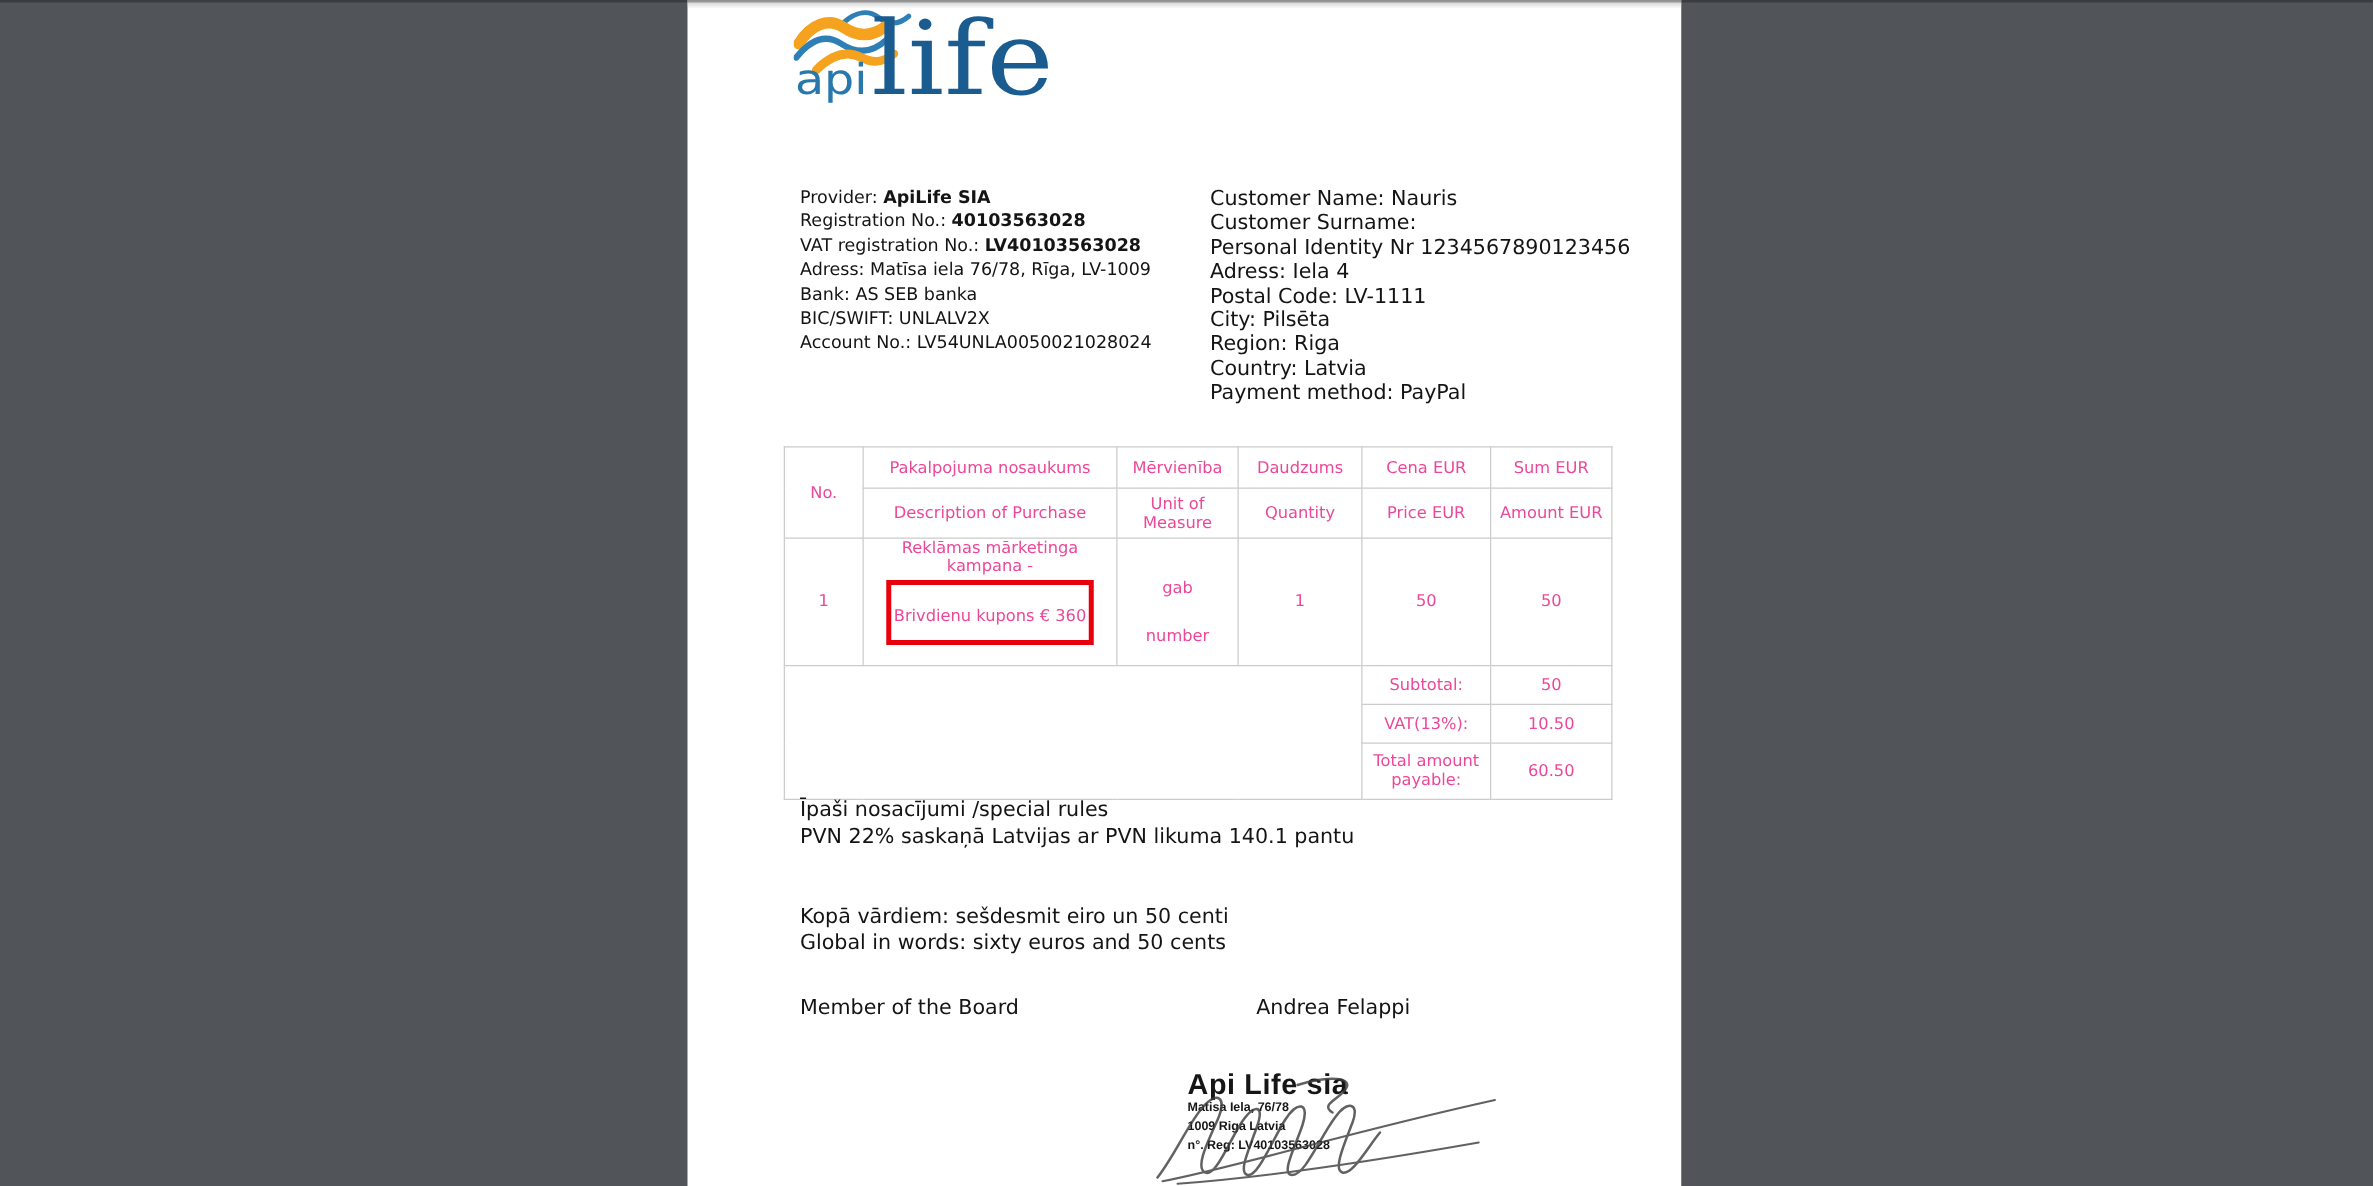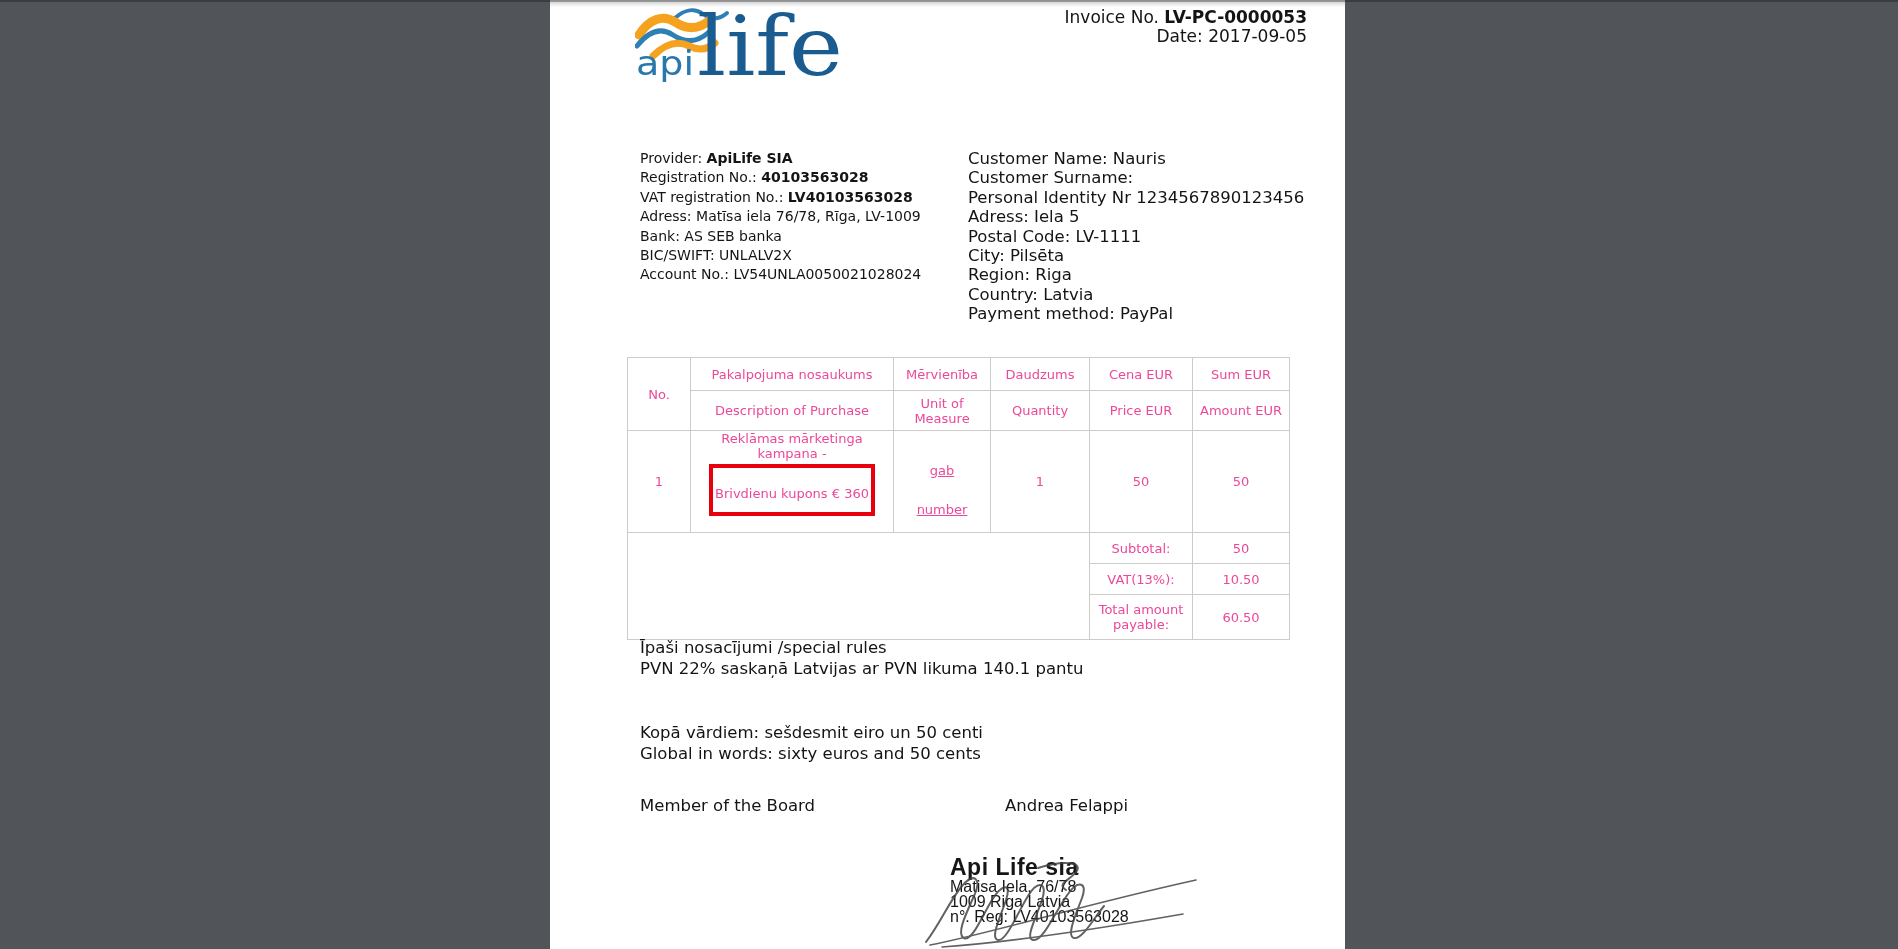--- a/index.html
+++ b/index.html
@@ -30,78 +30,74 @@
   .customer{position:absolute;left:418px;top:149px;font-size:16.5px;line-height:19.4px;white-space:nowrap;}
   .bv{font-weight:bold;}
 
   
   table.inv{position:absolute;left:77px;top:357px;border-collapse:collapse;table-layout:fixed;}
   table.inv td{border:1px solid #cccccc;font-size:13px;text-align:center;vertical-align:middle;padding:0;color:#ec4899;}
   tr.h1{height:33px;} tr.h2{height:40px;} tr.item{height:80px;}
   tr.t1{height:31px;} tr.t2{height:31px;} tr.t3{height:45px;}
   td.desc-cell{vertical-align:top;padding-top:10px;}
   .desc-box{margin:3px auto 16px;width:158px;height:26px;border:4px solid #e8000d;font-size:13px;padding-top:18px;}
-  td.unit-cell{vertical-align:top;text-decoration:underline;}
+  td.unit-cell{vertical-align:top;}
   .unit-top{display:block;margin-top:16px;}
   .unit-bottom{display:block;margin-top:24px;}
   td.tlabel{text-align:right;padding:2px 8px 2px 2px;}
   td.noborder-merge{background:#fff;}
 
   
   .rules{position:absolute;left:90px;top:638px;font-size:16.5px;line-height:20.8px;white-space:nowrap;}
   .words{position:absolute;left:90px;top:723px;font-size:16.5px;line-height:20.8px;white-space:nowrap;}
 
   
   .member{position:absolute;left:90px;top:796px;font-size:16.5px;}
   .signer{position:absolute;left:455px;top:796px;font-size:16.5px;}
 
   
   .stamp{position:absolute;left:400px;top:855px;width:200px;text-align:left;color:#161616;}
   .stamp-l1{font-family:"Liberation Sans",sans-serif;font-weight:bold;font-size:23px;letter-spacing:.5px;line-height:24px;}
-  .stamp-sub{font-family:"Liberation Sans",sans-serif;font-weight:normal;font-size:16px;line-height:15px;}
+  .stamp-sub{font-family:"Liberation Sans",sans-serif;font-weight:bold;font-size:10px;line-height:15px;}
   .stamp-sub:first-of-type{margin-top:2px;}
   .sig{position:absolute;left:368px;top:852px;width:310px;height:97px;z-index:5;}
 </style>
 </head>
 <body>
 
 <div class="stage">
   <div class="page">
 
     <svg class="logo" viewBox="0 0 212 82">
       <g fill="none" stroke-linecap="round">
         <path d="M 40,14 C 50,5 60,4 68,10 C 76,16 84,16 92,9" stroke="#2e7fb5" stroke-width="4"></path>
         <path d="M 4,31 C 14,15 28,10 40,18 C 52,26 64,26 76,15" stroke="#f5a31f" stroke-width="9"></path>
         <path d="M 2,42 C 14,27 26,23 38,31 C 50,39 62,39 74,28" stroke="#2e7fb5" stroke-width="5"></path>
         <path d="M 18,52 C 30,40 42,36 54,42 C 64,47 72,46 80,39" stroke="#f5a31f" stroke-width="7"></path>
       </g>
       <text x="1" y="71" font-family="DejaVu Sans, sans-serif" font-size="34" fill="#2878ad" textLength="58" lengthAdjust="spacingAndGlyphs">api</text>
       <text x="62" y="71" font-family="DejaVu Serif, serif" font-size="82" fill="#1b5c90" textLength="146" lengthAdjust="spacingAndGlyphs">life</text>
     </svg>
 
-    <div class="inv-head">
-      <div><span>Invoice No. </span><b>LV-PC-0000053</b></div>
-      <div>Date: 2017-09-05</div>
-    </div>
 
     <div class="provider">
       <div><span>Provider: </span><span class="bv">ApiLife SIA</span></div>
       <div><span>Registration No.: </span><span class="bv">40103563028</span></div>
       <div><span>VAT registration No.: </span><span class="bv">LV40103563028</span></div>
       <div><span>Adress: </span><span>Matīsa iela 76/78, Rīga, LV-1009</span></div>
       <div><span>Bank: </span><span>AS SEB banka</span></div>
       <div><span>BIC/SWIFT: </span><span>UNLALV2X</span></div>
       <div><span>Account No.: </span><span>LV54UNLA0050021028024</span></div>
     </div>
 
     <div class="customer">
       <div>Customer Name: Nauris</div>
       <div>Customer Surname:</div>
       <div>Personal Identity Nr 1234567890123456</div>
-      <div>Adress: Iela 5</div>
+      <div>Adress: Iela 4</div>
       <div>Postal Code: LV-1111</div>
       <div>City: Pilsēta</div>
       <div>Region: Riga</div>
       <div>Country: Latvia</div>
       <div>Payment method: PayPal</div>
     </div>
 
     <table class="inv">
       <colgroup>
         <col style="width:63px">

